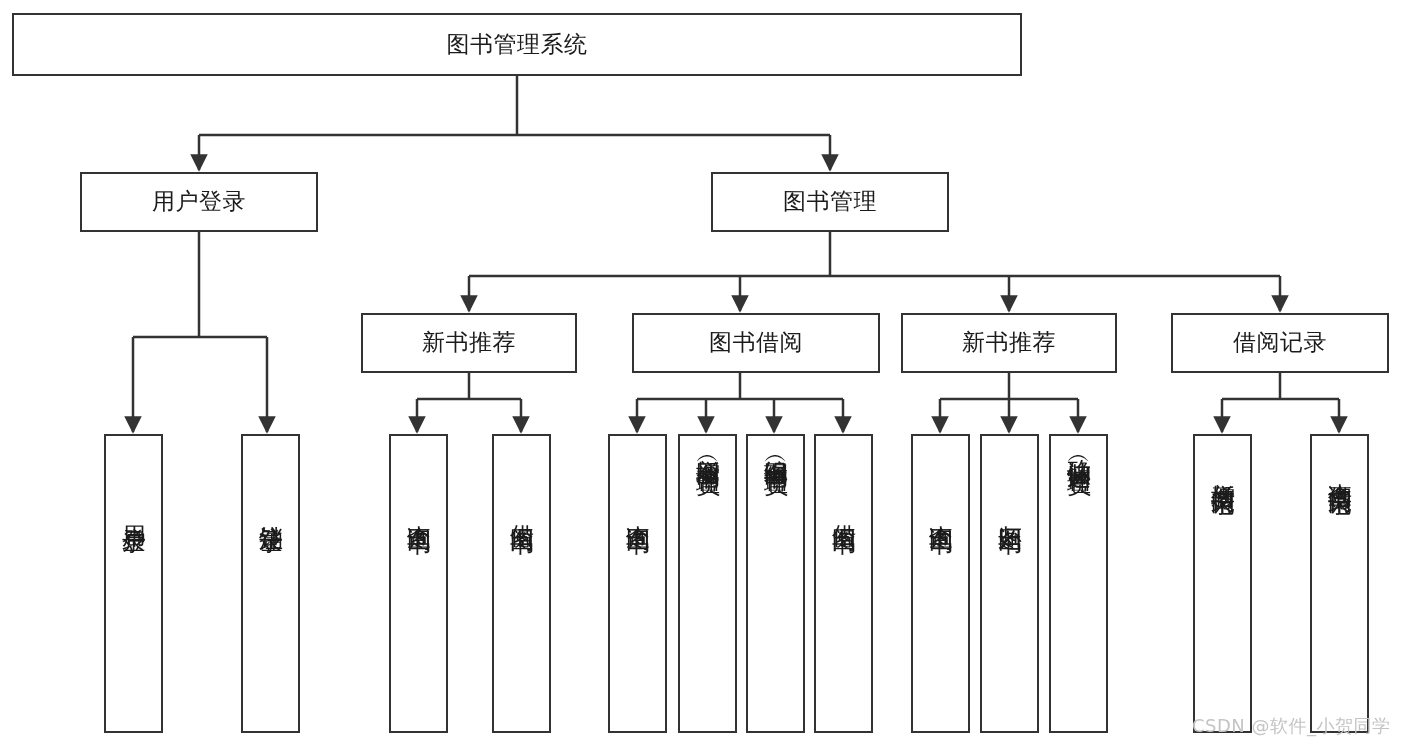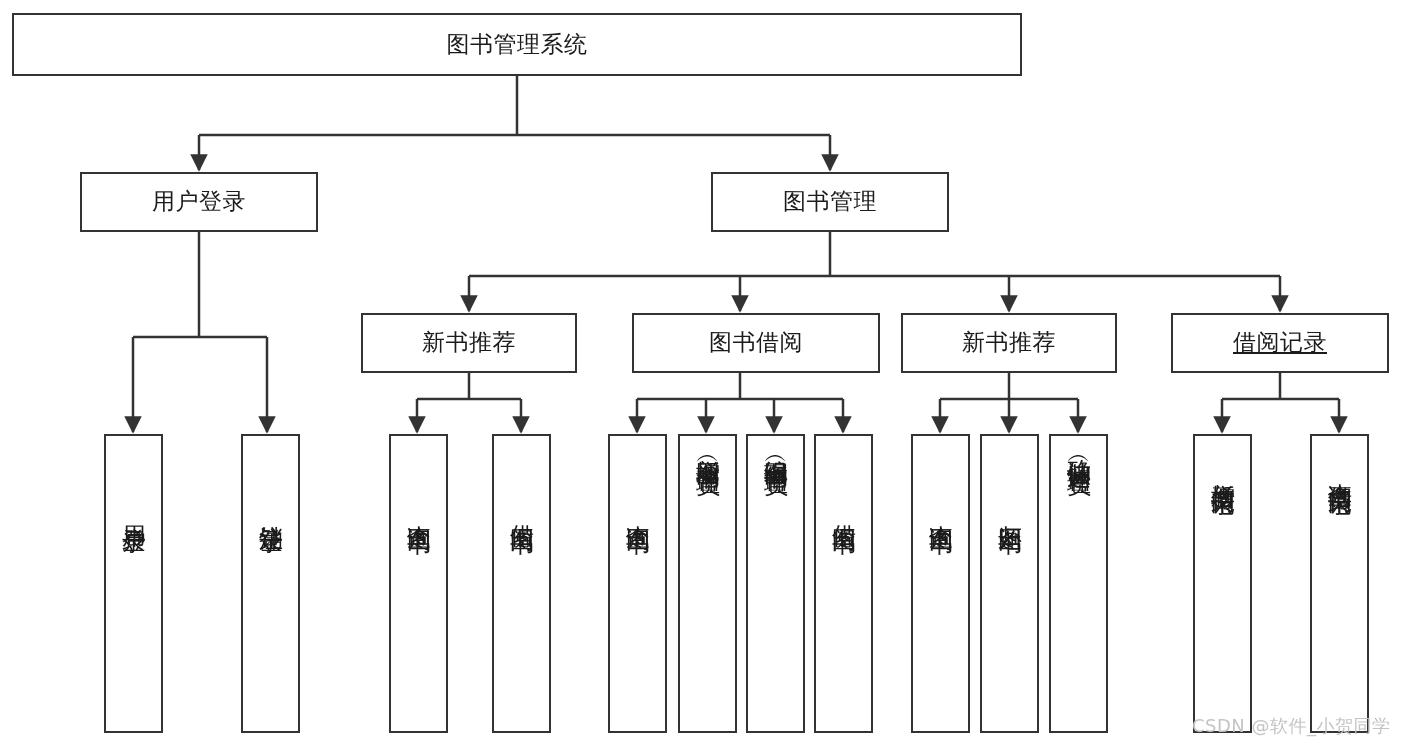--- a/index.html
+++ b/index.html
@@ -135,21 +135,21 @@
 
   <div class="node-box" style="left:361px; top:313px; width:216px; height:60px;">
     <span class="node-label-h">新书推荐</span>
   </div>
   <div class="node-box" style="left:632px; top:313px; width:248px; height:60px;">
     <span class="node-label-h">图书借阅</span>
   </div>
   <div class="node-box" style="left:901px; top:313px; width:216px; height:60px;">
     <span class="node-label-h">新书推荐</span>
   </div>
-  <div class="node-box" style="left:1171px; top:313px; width:218px; height:60px;text-decoration:underline;">
+  <div class="node-box" style="left:1171px; top:313px; width:218px; height:60px;">
     <span class="node-label-h">借阅记录</span>
   </div>
 
   <div class="node-box leaf" style="left:104px; top:434px; width:59px; height:299px; padding-top:70px;">
     <span class="node-label-v">用户登录</span>
   </div>
   <div class="node-box leaf" style="left:241px; top:434px; width:59px; height:299px; padding-top:70px;">
     <span class="node-label-v">注销登录</span>
   </div>
 

